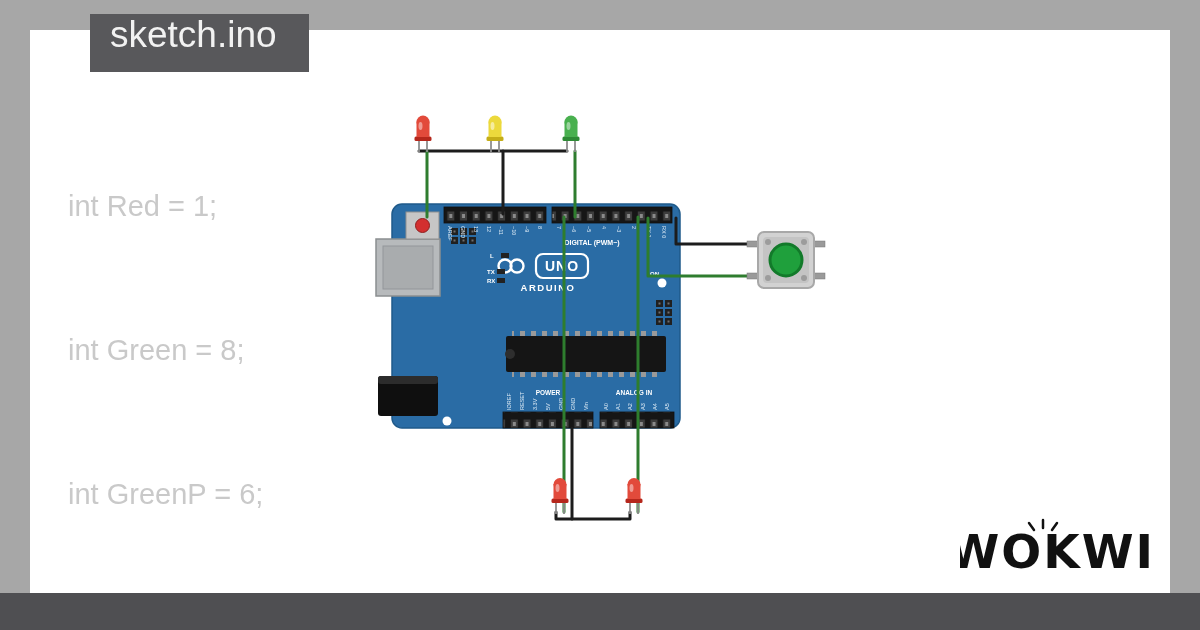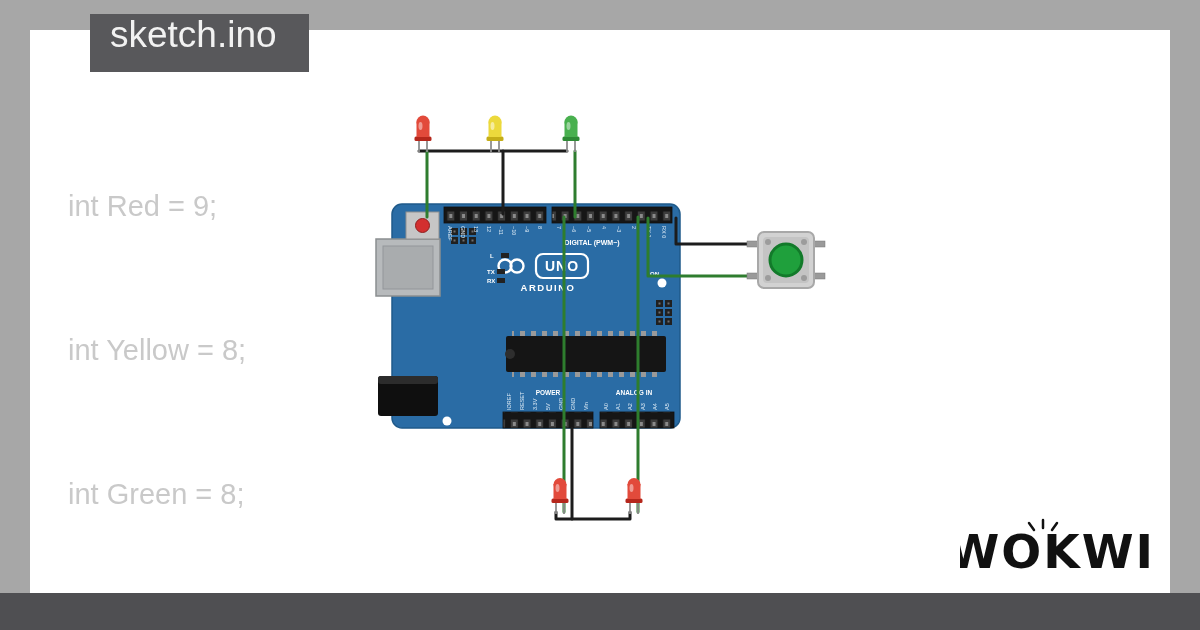--- a/index.html
+++ b/index.html
@@ -29,22 +29,21 @@
 
 <div class="stage">
 
   <div class="content"></div>
 
   <div class="tab">
     <span>sketch.ino</span>
   </div>
 
   <div class="code">
-    <div>int Red = 9;</div>
-    <div>int Yellow = 8;</div>
+    <div>int Red = 1;</div>
     <div>int Green = 8;</div>
     <div>int GreenP = 6;</div>
     
     
   </div>
 
   <div class="code-lower">
     <div>void setup() {</div>
     
   </div>

